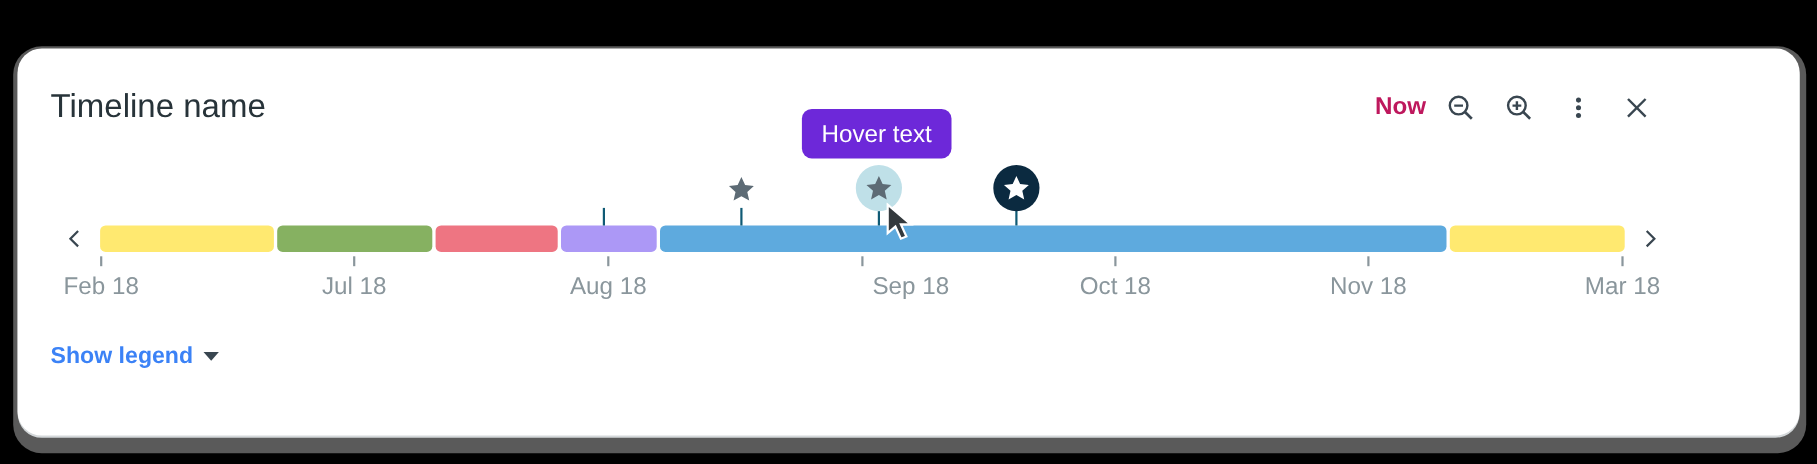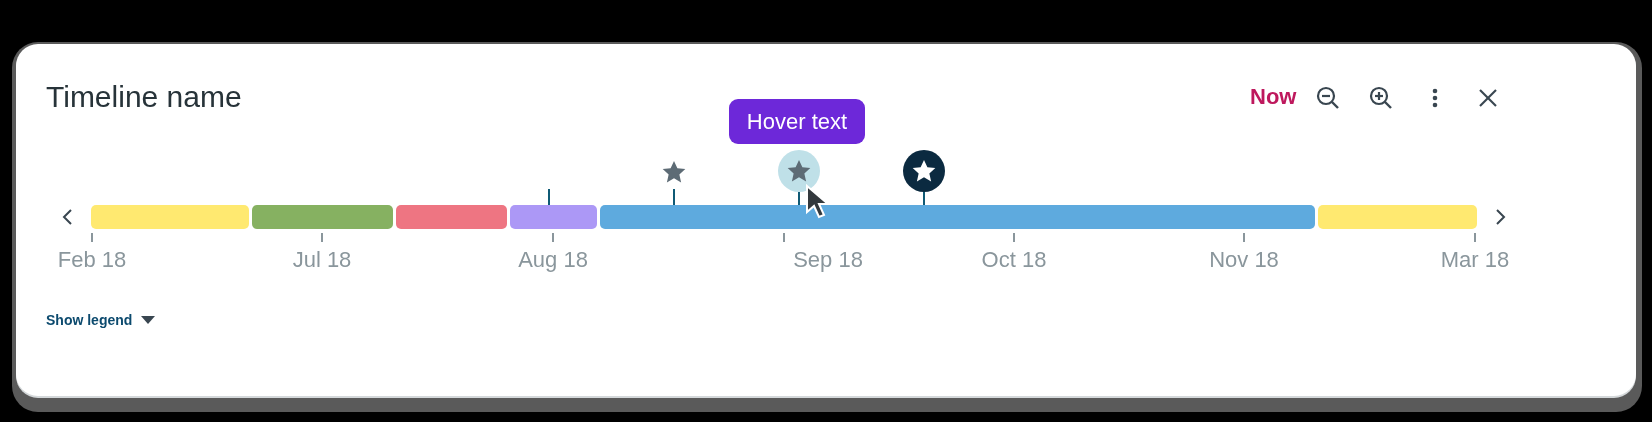--- a/index.html
+++ b/index.html
@@ -29,21 +29,21 @@
   .arrow { position:absolute; top:158px; width:26px; height:30px; display:flex; align-items:center; justify-content:center; cursor:pointer; }
   .tick { position:absolute; top:189px; width:2px; height:9px; background:#8a969c; }
   .ticklabel { position:absolute; top:203px; font-size:22px; color:#8a969c; transform:translateX(-50%); white-space:nowrap; }
   .marker-line { position:absolute; width:2px; background:#0f5a75; }
   .marker { position:absolute; display:flex; align-items:center; justify-content:center; }
   .tooltip {
     position:absolute; left:713px; top:55px; width:136px; height:45px; background:#6d28d9;
     border-radius:9px; color:#fff; font-size:22px; display:flex; align-items:center; justify-content:center;
   }
   .legend {
-    position:absolute; left:30px; top:268px; font-size:14px; font-weight:bold; color:#0c4a6e;
+    position:absolute; left:30px; top:268px; font-size:21px; font-weight:bold; color:#3b82f6;
     display:flex; align-items:center; gap:8px; cursor:pointer;
   }
 </style>
 </head>
 <body>
 
 <div class="shadow"></div>
 <div class="card">
   <div class="title">Timeline name</div>
 

